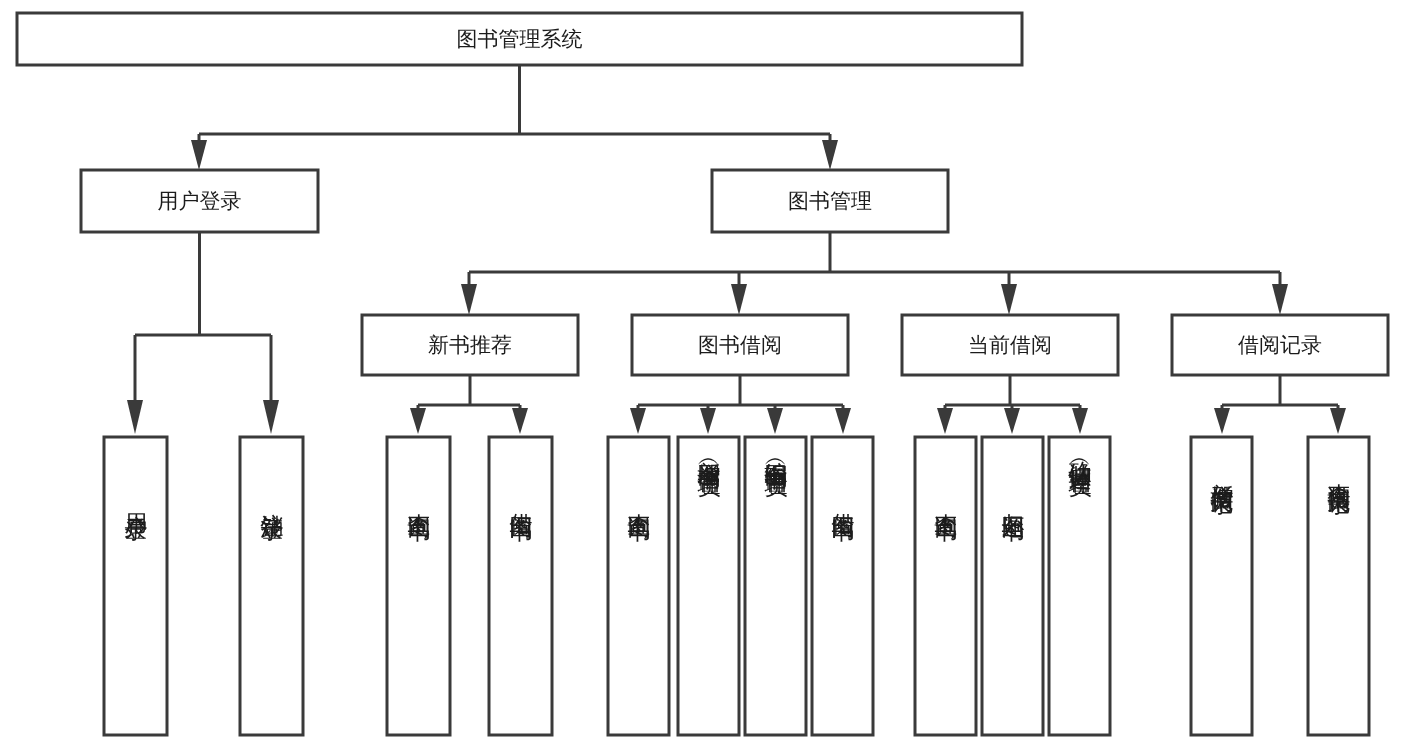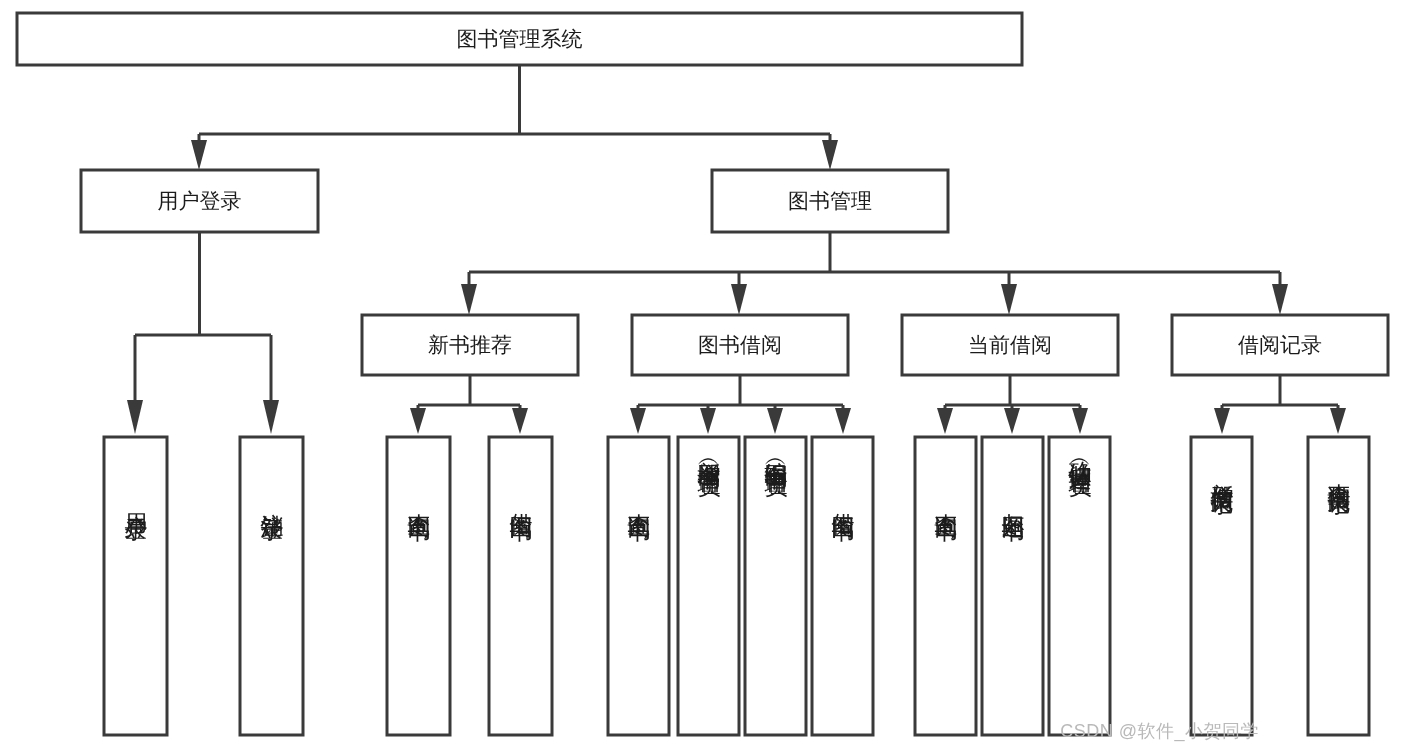--- a/index.html
+++ b/index.html
@@ -234,15 +234,14 @@
     <span class="vlabel-text">确认归还（管理员）</span>
   </div>
 
   <div class="vlabel-wrap" style="left:1191px; top:465px; width:61px; height:270px;">
     <span class="vlabel-text">新增借阅记录</span>
   </div>
   <div class="vlabel-wrap" style="left:1308px; top:465px; width:61px; height:270px;">
     <span class="vlabel-text">查询借阅记录</span>
   </div>
 
-  <div class="watermark">CSDN @软件_小贺同学</div>
 
 </div>
 
 </body></html>

